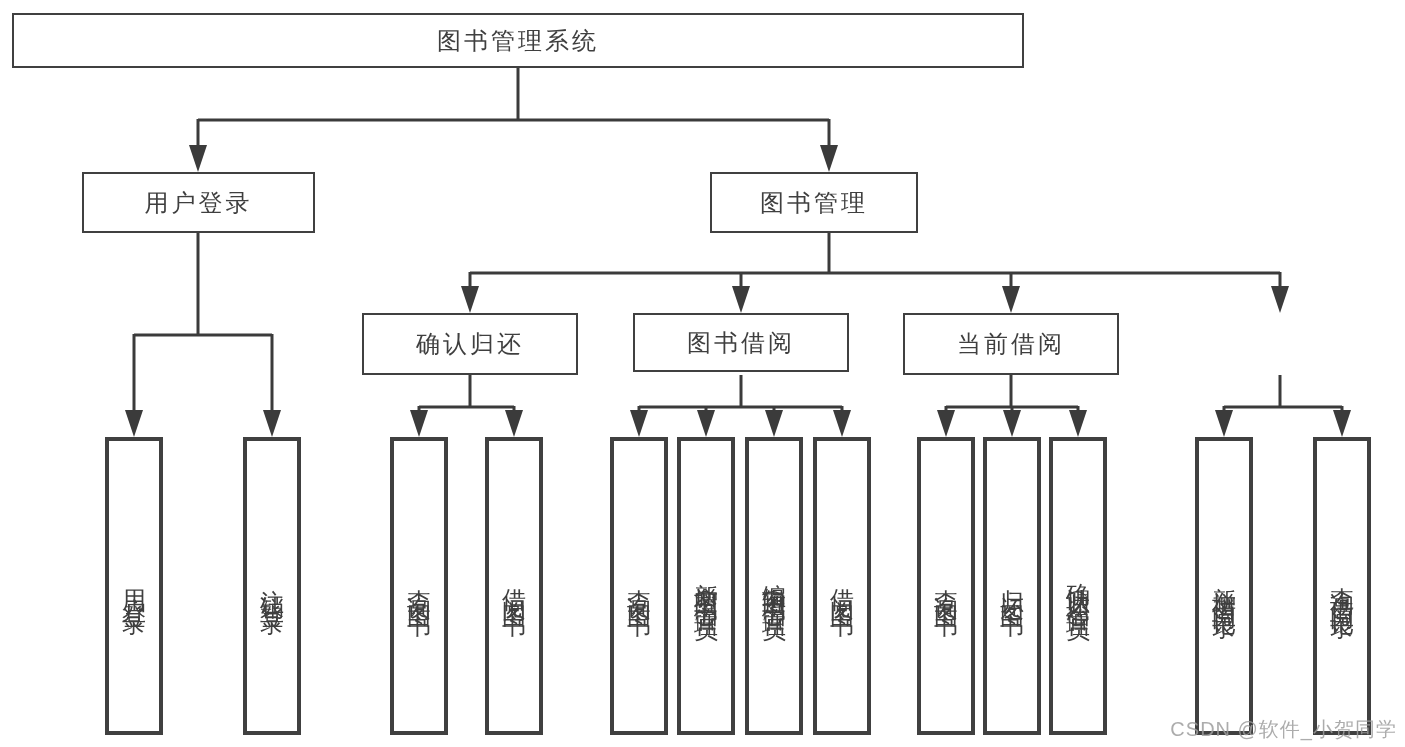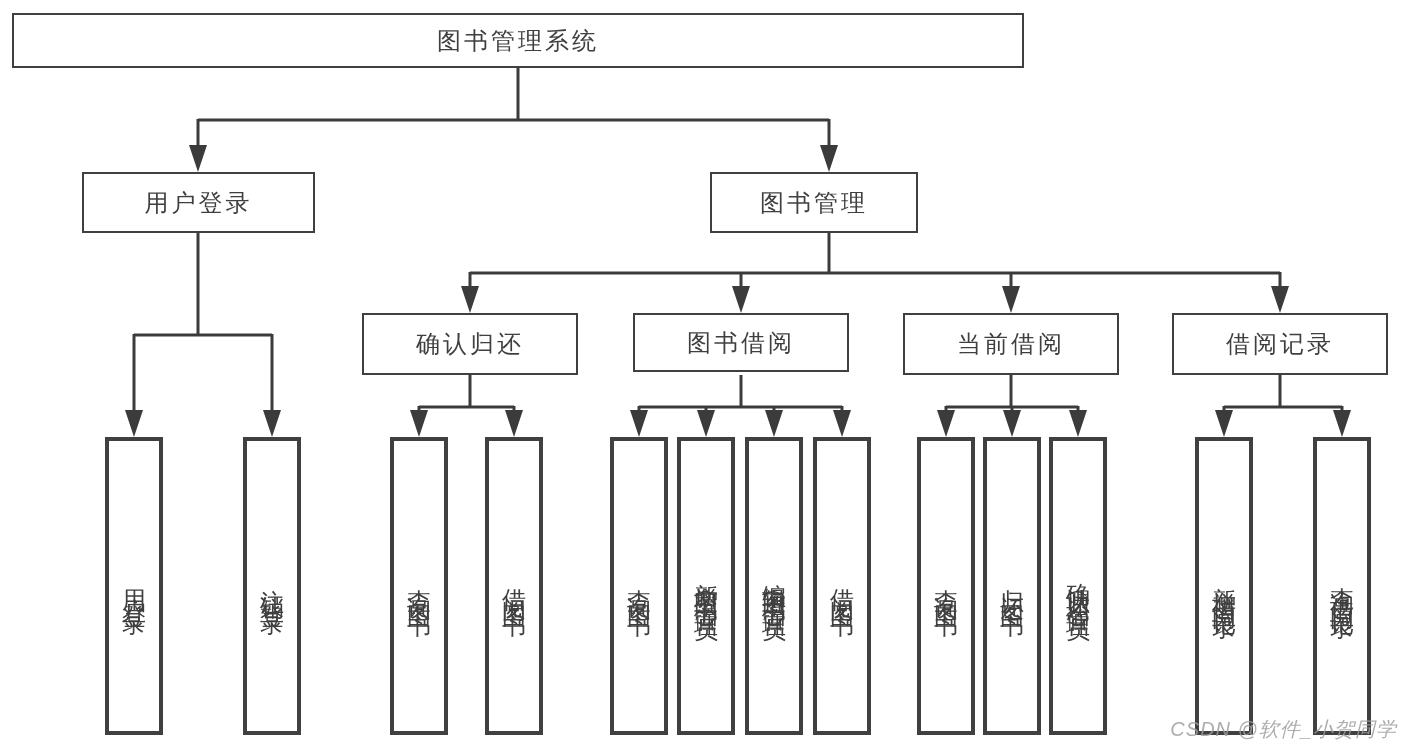--- a/index.html
+++ b/index.html
@@ -51,21 +51,20 @@
   .sp5 { letter-spacing: 5px; }
   .watermark {
     position: absolute;
     right: 8px;
     bottom: 4px;
     font-size: 20px;
     color: rgba(158, 158, 158, 0.85);
     letter-spacing: 1px;
     pointer-events: none;
     z-index: 10;
-    font-style: italic;
   }
 </style>
 </head>
 <body>
 
 <div class="canvas">
 
   <svg class="connectors" viewBox="0 0 1405 747" xmlns="http://www.w3.org/2000/svg">
     <g stroke="#3b3b3b" stroke-width="3" fill="none">
 
@@ -152,23 +151,20 @@
 
   <div class="node node-h" style="left:362px; top:313px; width:216px; height:62px;">
     <span>确认归还</span>
   </div>
   <div class="node node-h" style="left:633px; top:313px; width:216px; height:59px;">
     <span>图书借阅</span>
   </div>
   <div class="node node-h" style="left:903px; top:313px; width:216px; height:62px;">
     <span>当前借阅</span>
   </div>
-  <div class="node node-h" style="left:1172px; top:313px; width:216px; height:62px;">
-    <span>借阅记录</span>
-  </div>
 
   <div class="node leaf" style="left:105px; top:437px; width:58px; height:298px;">
     <span class="vtext sp8">用户登录</span>
   </div>
   <div class="node leaf" style="left:243px; top:437px; width:58px; height:298px;">
     <span class="vtext sp8">注销登录</span>
   </div>
 
   <div class="node leaf" style="left:390px; top:437px; width:58px; height:298px;">
     <span class="vtext sp8">查询图书</span>

